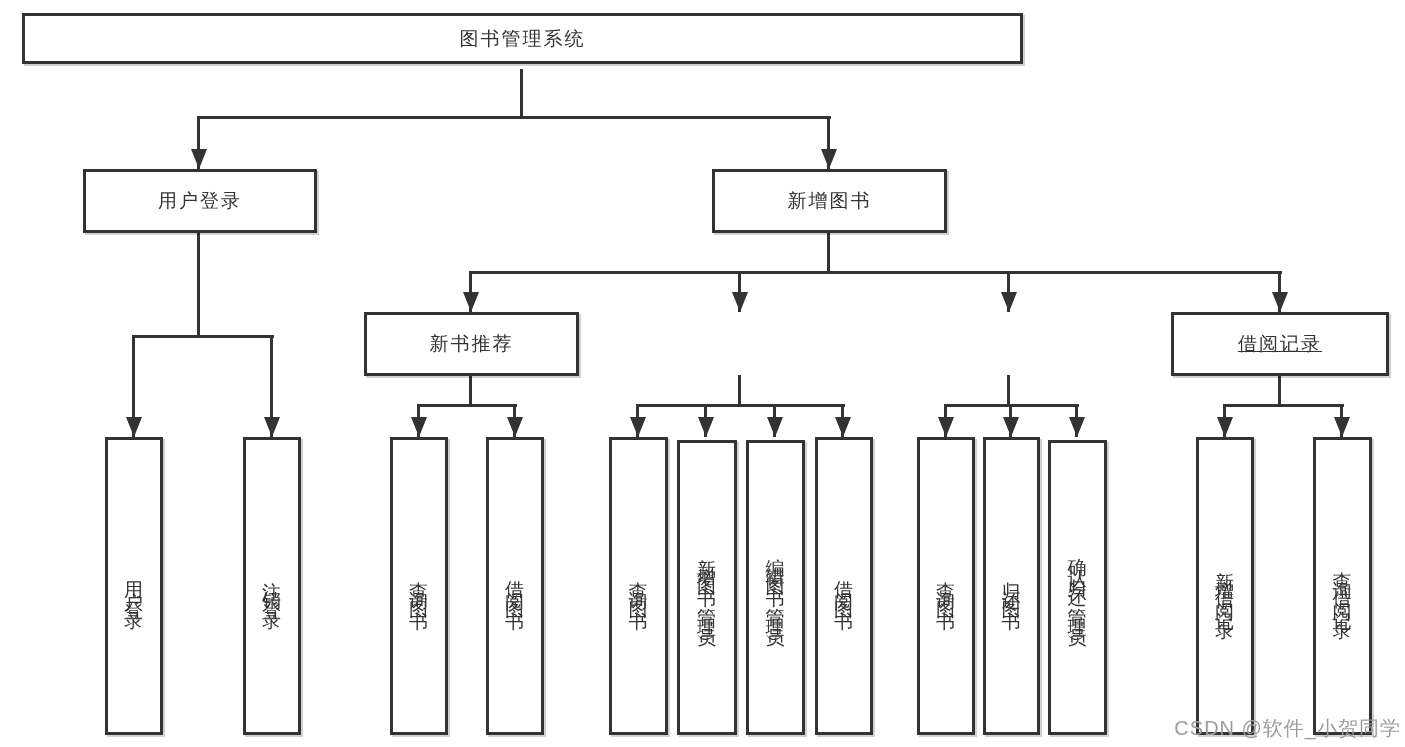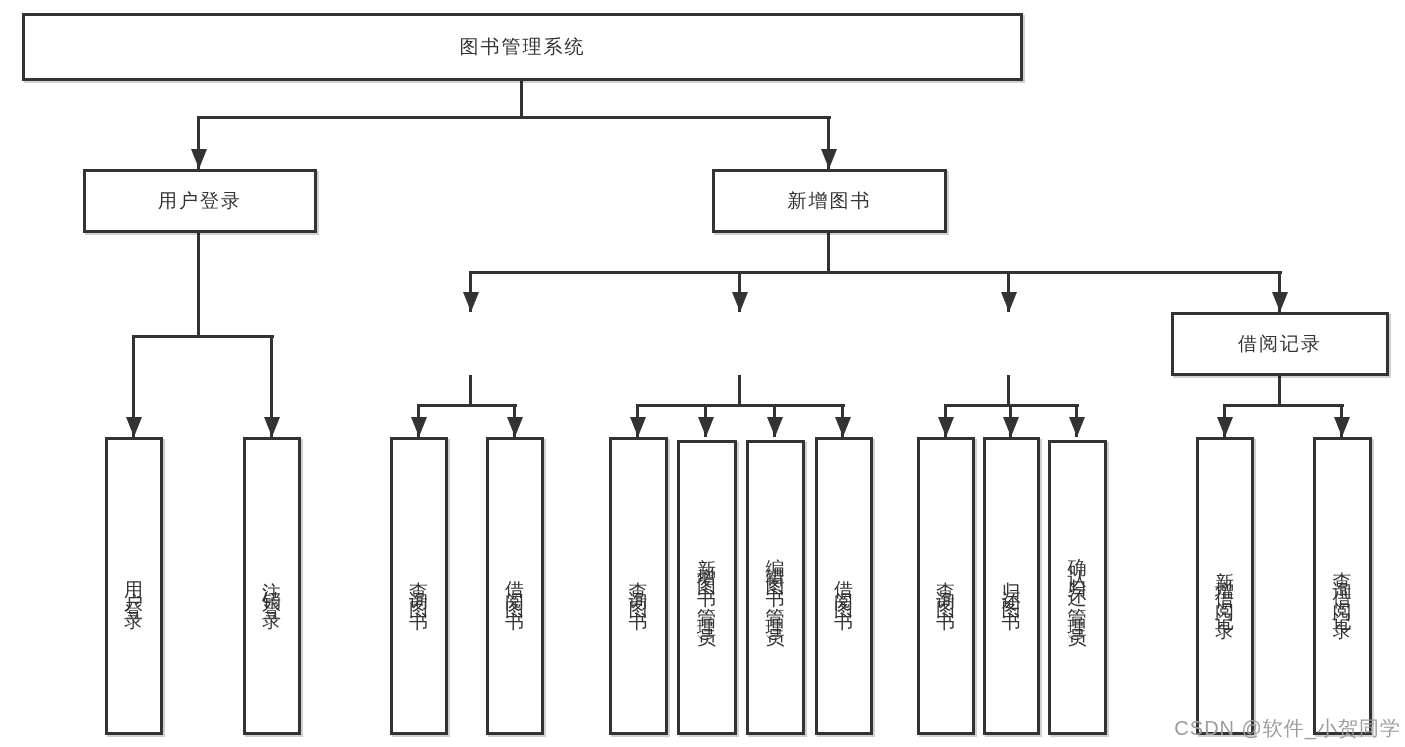--- a/index.html
+++ b/index.html
@@ -117,32 +117,35 @@
   <div class="arrow" style="left:1003px; top:417px;"></div>
   <div class="arrow" style="left:1069px; top:417px;"></div>
 
   <div class="vl" style="left:1278px; top:375px; height:32px;"></div>
   <div class="hl" style="left:1223px; top:404px; width:121px;"></div>
   <div class="vl" style="left:1223px; top:404px; height:33px;"></div>
   <div class="vl" style="left:1340px; top:404px; height:33px;"></div>
   <div class="arrow" style="left:1217px; top:417px;"></div>
   <div class="arrow" style="left:1334px; top:417px;"></div>
 
-  <div class="node" style="left:22px; top:13px; width:1001px; height:68px;">
+  <div class="node" style="left:22px; top:13px; width:1001px; height:51px;">
     <span>图书管理系统</span>
   </div>
 
   <div class="node" style="left:83px; top:169px; width:234px; height:64px;">
     <span>用户登录</span>
   </div>
   <div class="node" style="left:712px; top:169px; width:235px; height:64px;">
     <span>新增图书</span>
   </div>
 
-  <div class="node" style="left:1171px; top:312px; width:218px; height:64px;">
+  <div class="node" style="left:364px; top:312px; width:215px; height:64px;">
+    <span>新书推荐</span>
+  </div>
+  <div class="node" style="left:1171px; top:312px; width:218px; height:64px;text-decoration:underline;">
     <span>借阅记录</span>
   </div>
 
   <div class="node vnode" style="left:105px; top:437px; width:58px; height:298px;">
     <span>用户登录</span>
   </div>
   <div class="node vnode" style="left:243px; top:437px; width:58px; height:298px;">
     <span>注销登录</span>
   </div>
 

